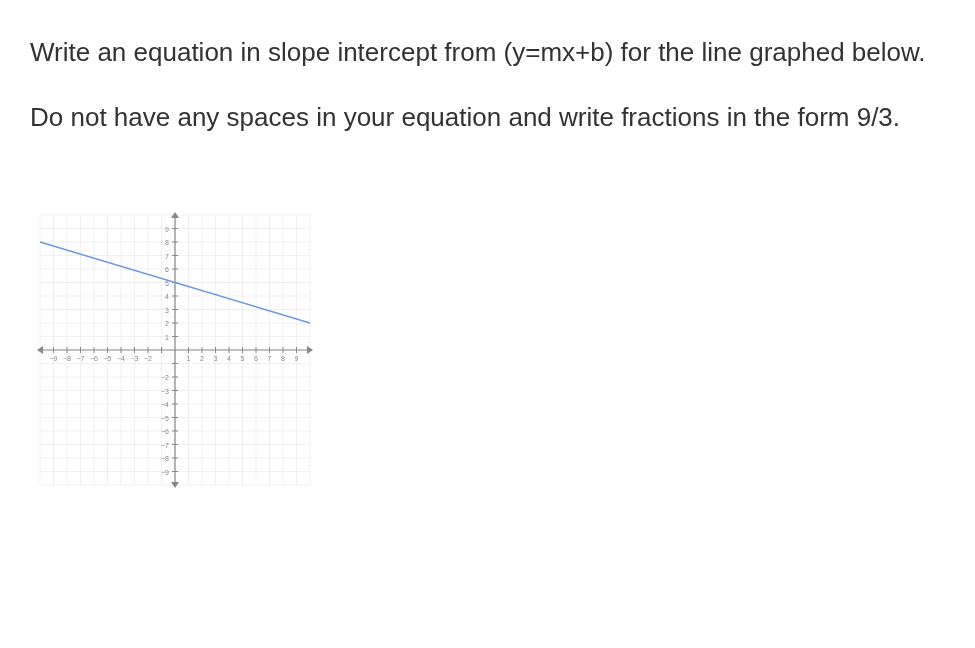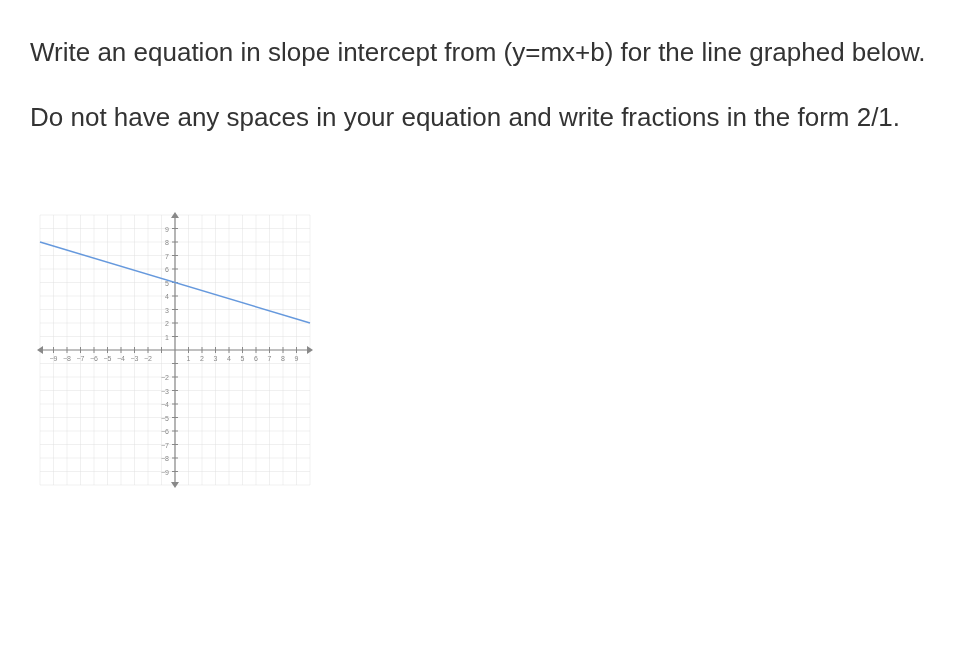--- a/index.html
+++ b/index.html
@@ -28,21 +28,21 @@
       margin-left: -5px;
     }
     .graph-svg {
       width: 100%;
       height: 100%;
     }
   </style>
 </head>
 <body>
 
-<div class="question-text">Write an equation in slope intercept from (y=mx+b) for the line graphed below.  Do not have any spaces in your equation and write fractions in the form 2/1.</div>
+<div class="question-text">Write an equation in slope intercept from (y=mx+b) for the line graphed below.  Do not have any spaces in your equation and write fractions in the form 9/3.</div>
 
 <div class="graph-container">
   <svg class="graph-svg" viewBox="0 0 300 300">
       <line x1="15" y1="285" x2="15" y2="15" stroke="#e0e0e0" stroke-width="0.5"></line>
       <line x1="28.5" y1="285" x2="28.5" y2="15" stroke="#e0e0e0" stroke-width="0.5"></line>
       <line x1="42" y1="285" x2="42" y2="15" stroke="#e0e0e0" stroke-width="0.5"></line>
       <line x1="55.5" y1="285" x2="55.5" y2="15" stroke="#e0e0e0" stroke-width="0.5"></line>
       <line x1="69" y1="285" x2="69" y2="15" stroke="#e0e0e0" stroke-width="0.5"></line>
       <line x1="82.5" y1="285" x2="82.5" y2="15" stroke="#e0e0e0" stroke-width="0.5"></line>
       <line x1="96" y1="285" x2="96" y2="15" stroke="#e0e0e0" stroke-width="0.5"></line>

